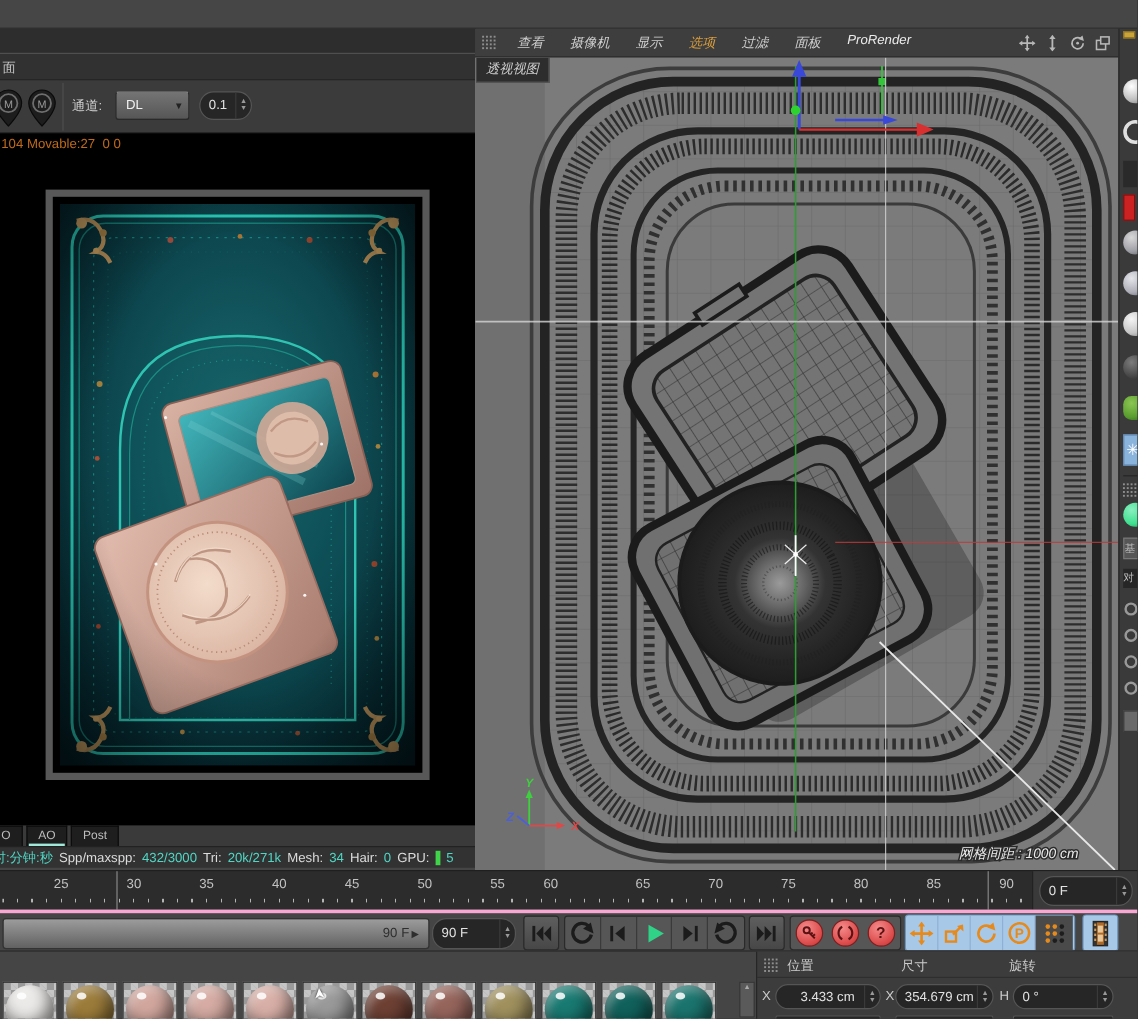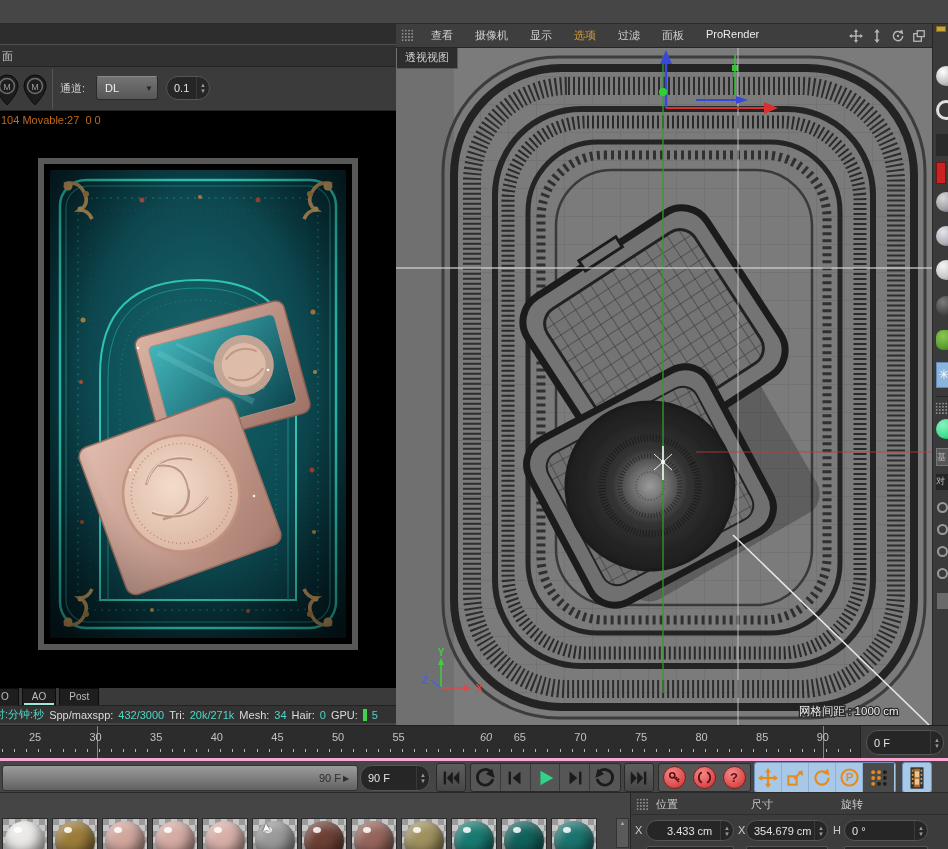--- a/index.html
+++ b/index.html
@@ -37,42 +37,42 @@
   .rtab.cut{margin-left:-9px;}
   .rtab.hl::after{content:'';position:absolute;left:1px;right:1px;bottom:0;height:2px;background:#9fe8da;}
   .lp-status{position:absolute;left:0;top:681px;width:396px;height:18px;background:#323232;border-top:1px solid #222;display:flex;align-items:center;white-space:nowrap;overflow:hidden;padding-left:0;}
   .lp-status span{margin-right:5px;}
   .st-t{color:#4fd6c4;margin-left:-6px;}
   .st-label{color:#dcdcdc;}
   .st-val{color:#4fd6c4;}
   .gpu-bar{display:inline-block;width:4px;height:12px;background:#3fd44a;margin-right:3px;vertical-align:middle;}
 
   
-  #viewport{position:absolute;left:396px;top:24px;width:536px;height:701px;background:#3e3e3e;}
+  #viewport{position:absolute;left:396px;top:24px;width:536px;height:701px;background:#3e3e3e;font-style:italic;}
   .vp-menubar{position:absolute;left:0;top:0;width:536px;height:24px;background:#3e3e3e;border-bottom:1px solid #262626;display:flex;align-items:center;}
   .grip{width:13px;height:13px;margin:0 6px 0 5px;background-image:radial-gradient(#8e8e8e 1px,transparent 1.1px);background-size:3.2px 3.2px;}
   .vp-menu-item{padding:0 11px;color:#cfcfcf;cursor:default;}
   .vp-menu-item.active{color:#d79b3b;}
   .vp-menu-item.brand{color:#ececec;}
   .vp-right-icons{margin-left:auto;display:flex;align-items:center;gap:7px;padding-right:6px;}
   .vp-right-icons svg{display:block;}
   .vp-canvas{position:absolute;left:0;top:24px;width:536px;height:677px;background:#7b7b7b;overflow:hidden;}
   .vp-label{position:absolute;left:1px;top:0;background:#2d2d2d;color:#cccccc;padding:2px 8px 3px;border-right:1px solid #5a5a5a;border-bottom:1px solid #5a5a5a;}
 
   
   #right-strip{position:absolute;left:932px;top:24px;width:16px;height:701px;background:#3a3a3a;border-left:1px solid #262626;overflow:visible;}
   .rs-sphere{position:absolute;left:3px;width:20px;height:20px;border-radius:50%;}
   .rs-tile{position:absolute;left:3px;}
   .rs-ring{position:absolute;left:4px;width:11px;height:11px;border-radius:50%;border:2px solid #999;}
   .rs-text{position:absolute;left:3px;color:#bbb;font-size:9px;white-space:nowrap;overflow:hidden;width:13px;}
 
   
   #timeline{position:absolute;left:0;top:725px;width:948px;height:33px;background:#2c2c2c;border-top:1px solid #1f1f1f;}
   #ruler{position:absolute;left:0;top:0;width:860px;height:33px;}
-  .tick-label{position:absolute;top:5px;transform:translateX(-50%);color:#c2c2c2;}
+  .tick-label{position:absolute;top:5px;transform:translateX(-50%);color:#c2c2c2;margin-left:16px;}
   .ruler-dots{position:absolute;left:2px;top:23px;width:856px;height:3px;background-image:repeating-linear-gradient(90deg,#b5b5b5 0 1px,transparent 1px 12.12px);}
   .playhead{position:absolute;top:0;bottom:0;width:1px;background:#cfcfcf;opacity:.55;}
   #tl-right{position:absolute;left:860px;top:0;width:88px;height:33px;background:#3a3a3a;border-left:1px solid #222;}
   #endframe{position:absolute;left:5px;top:4px;width:78px;height:25px;}
 
   
   #playbar{position:absolute;left:0;top:758px;width:948px;height:34px;background:#454545;border-top:3px solid #f9a8d4;}
   .range-slider{position:absolute;left:2px;top:4px;width:356px;height:26px;background:linear-gradient(#9c9c9c,#616161);border:1px solid #333;border-radius:3px;display:flex;align-items:center;justify-content:flex-end;color:#2e2e2e;}
   .range-slider .rs-val{padding-right:2px;}
   .range-slider .rs-handle{width:14px;color:#2e2e2e;font-size:8px;}
@@ -429,21 +429,21 @@
   <div id="timeline">
     <div id="ruler">
       <div id="ruler-labels">
           <div class="tick-label" style="left: 35px;">25</div>
           <div class="tick-label" style="left: 95.6px;">30</div>
           <div class="tick-label" style="left: 156.2px;">35</div>
           <div class="tick-label" style="left: 216.8px;">40</div>
           <div class="tick-label" style="left: 277.4px;">45</div>
           <div class="tick-label" style="left: 338px;">50</div>
           <div class="tick-label" style="left: 398.6px;">55</div>
-          <div class="tick-label" style="left: 486px; font-style: italic;">60</div>
+          <div class="tick-label" style="left: 443px;">60</div>
           <div class="tick-label" style="left: 519.8px;">65</div>
           <div class="tick-label" style="left: 580.4px;">70</div>
           <div class="tick-label" style="left: 641px;">75</div>
           <div class="tick-label" style="left: 701.6px;">80</div>
           <div class="tick-label" style="left: 762.2px;">85</div>
           <div class="tick-label" style="left: 822.8px;">90</div>
         </div>
       <div class="ruler-dots"></div>
       <div class="playhead" style="left:97px;"></div>
       <div class="playhead" style="left:823px;"></div>

